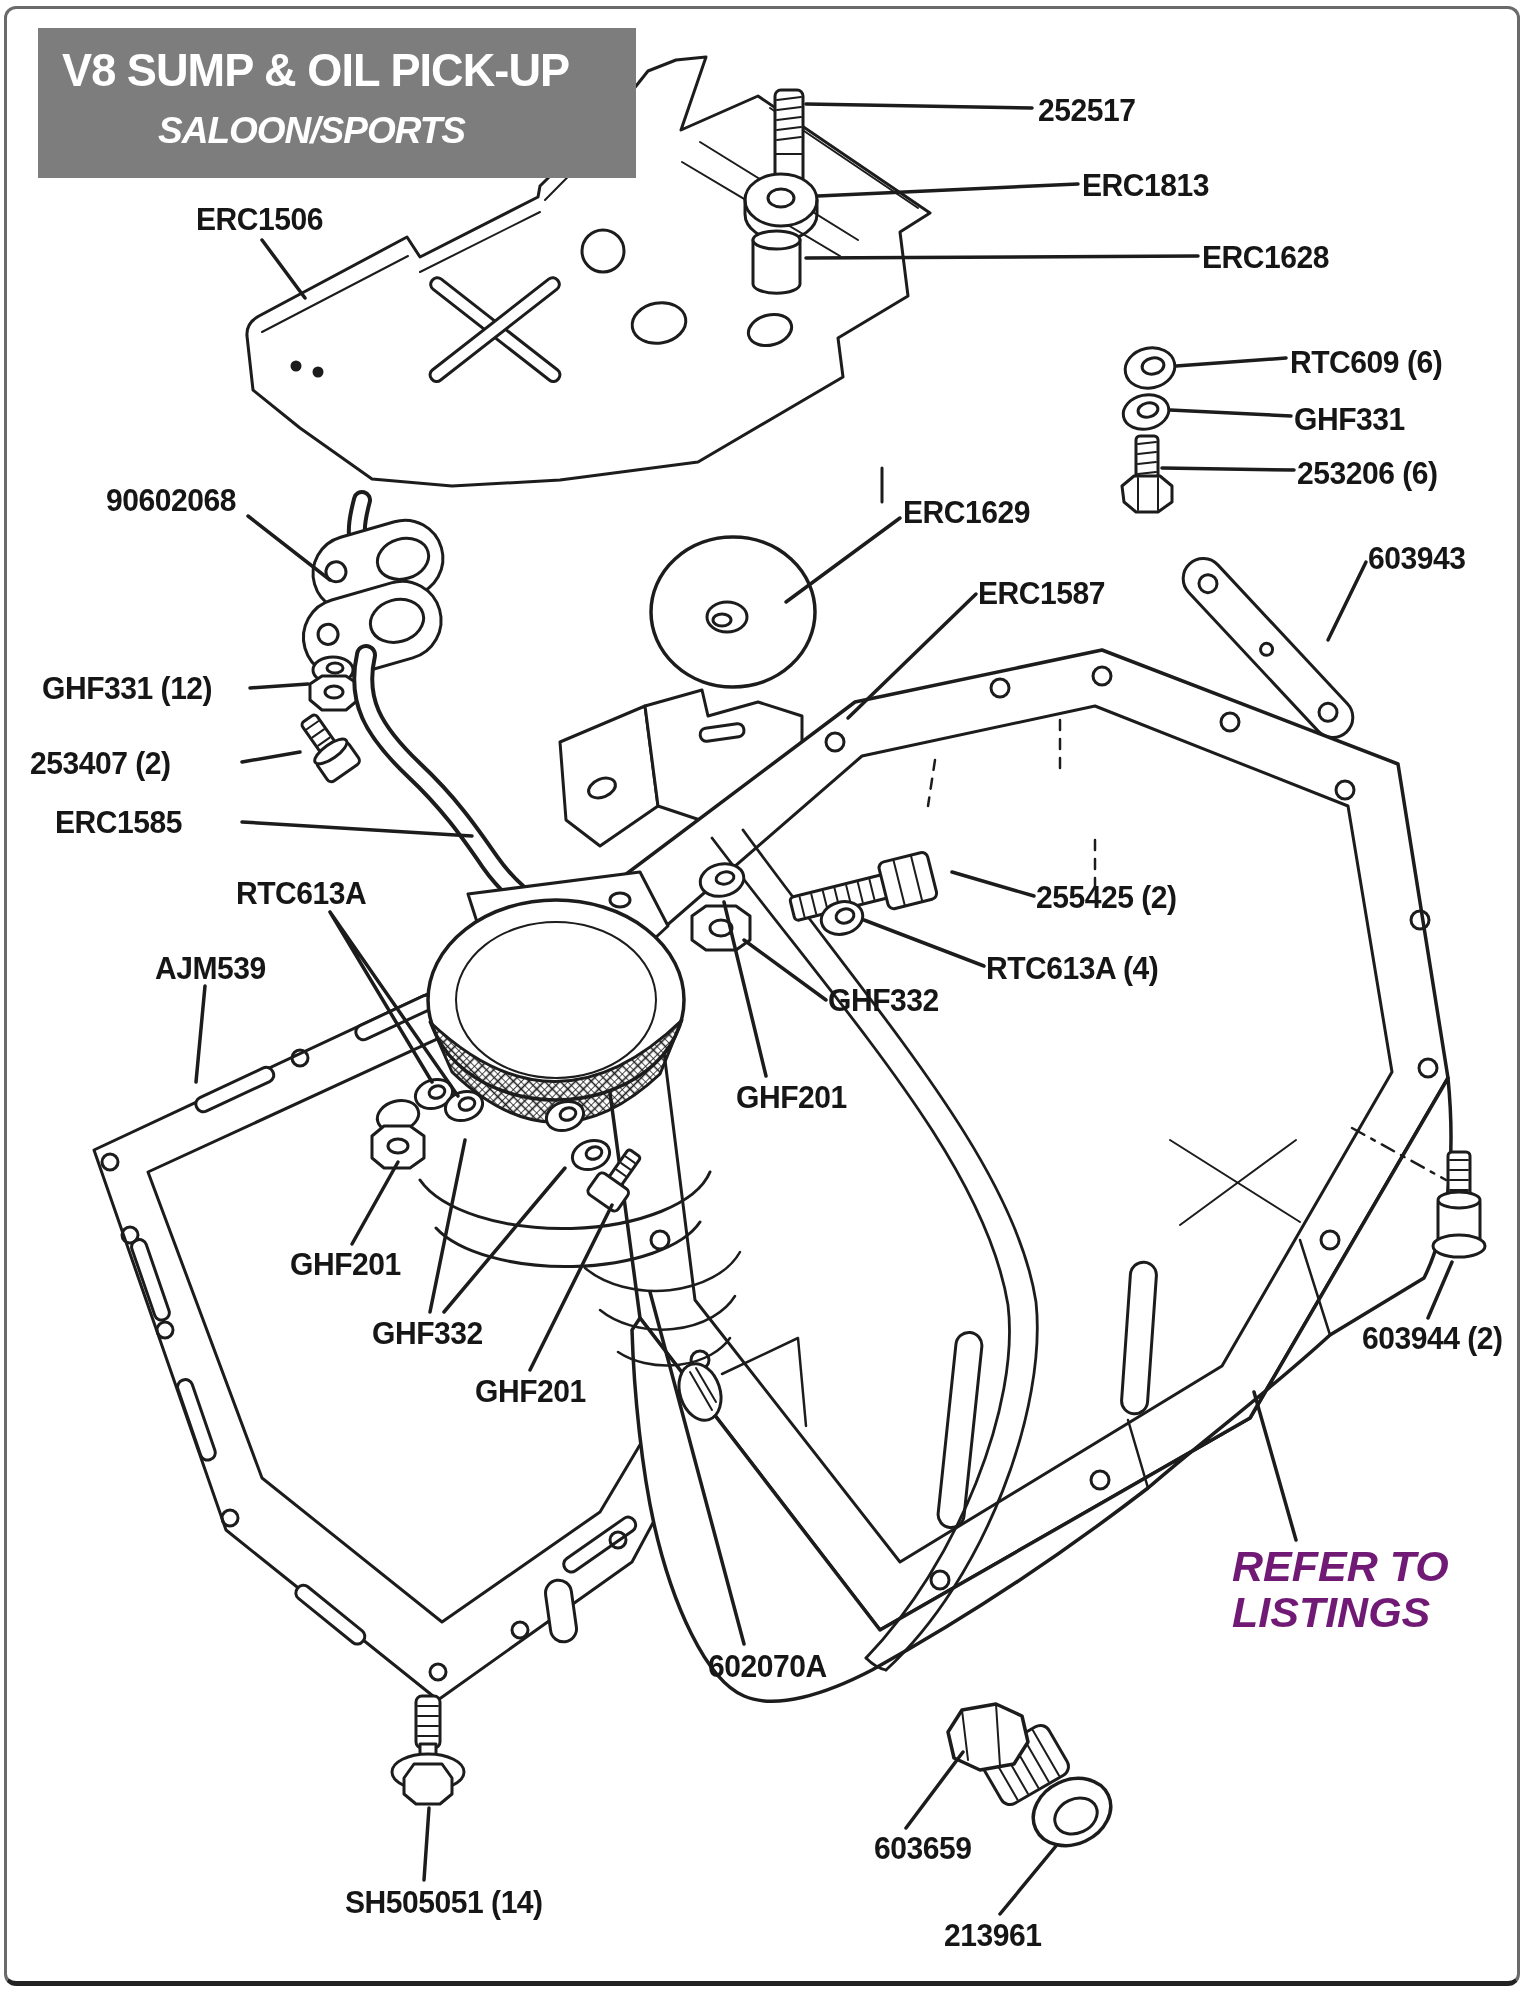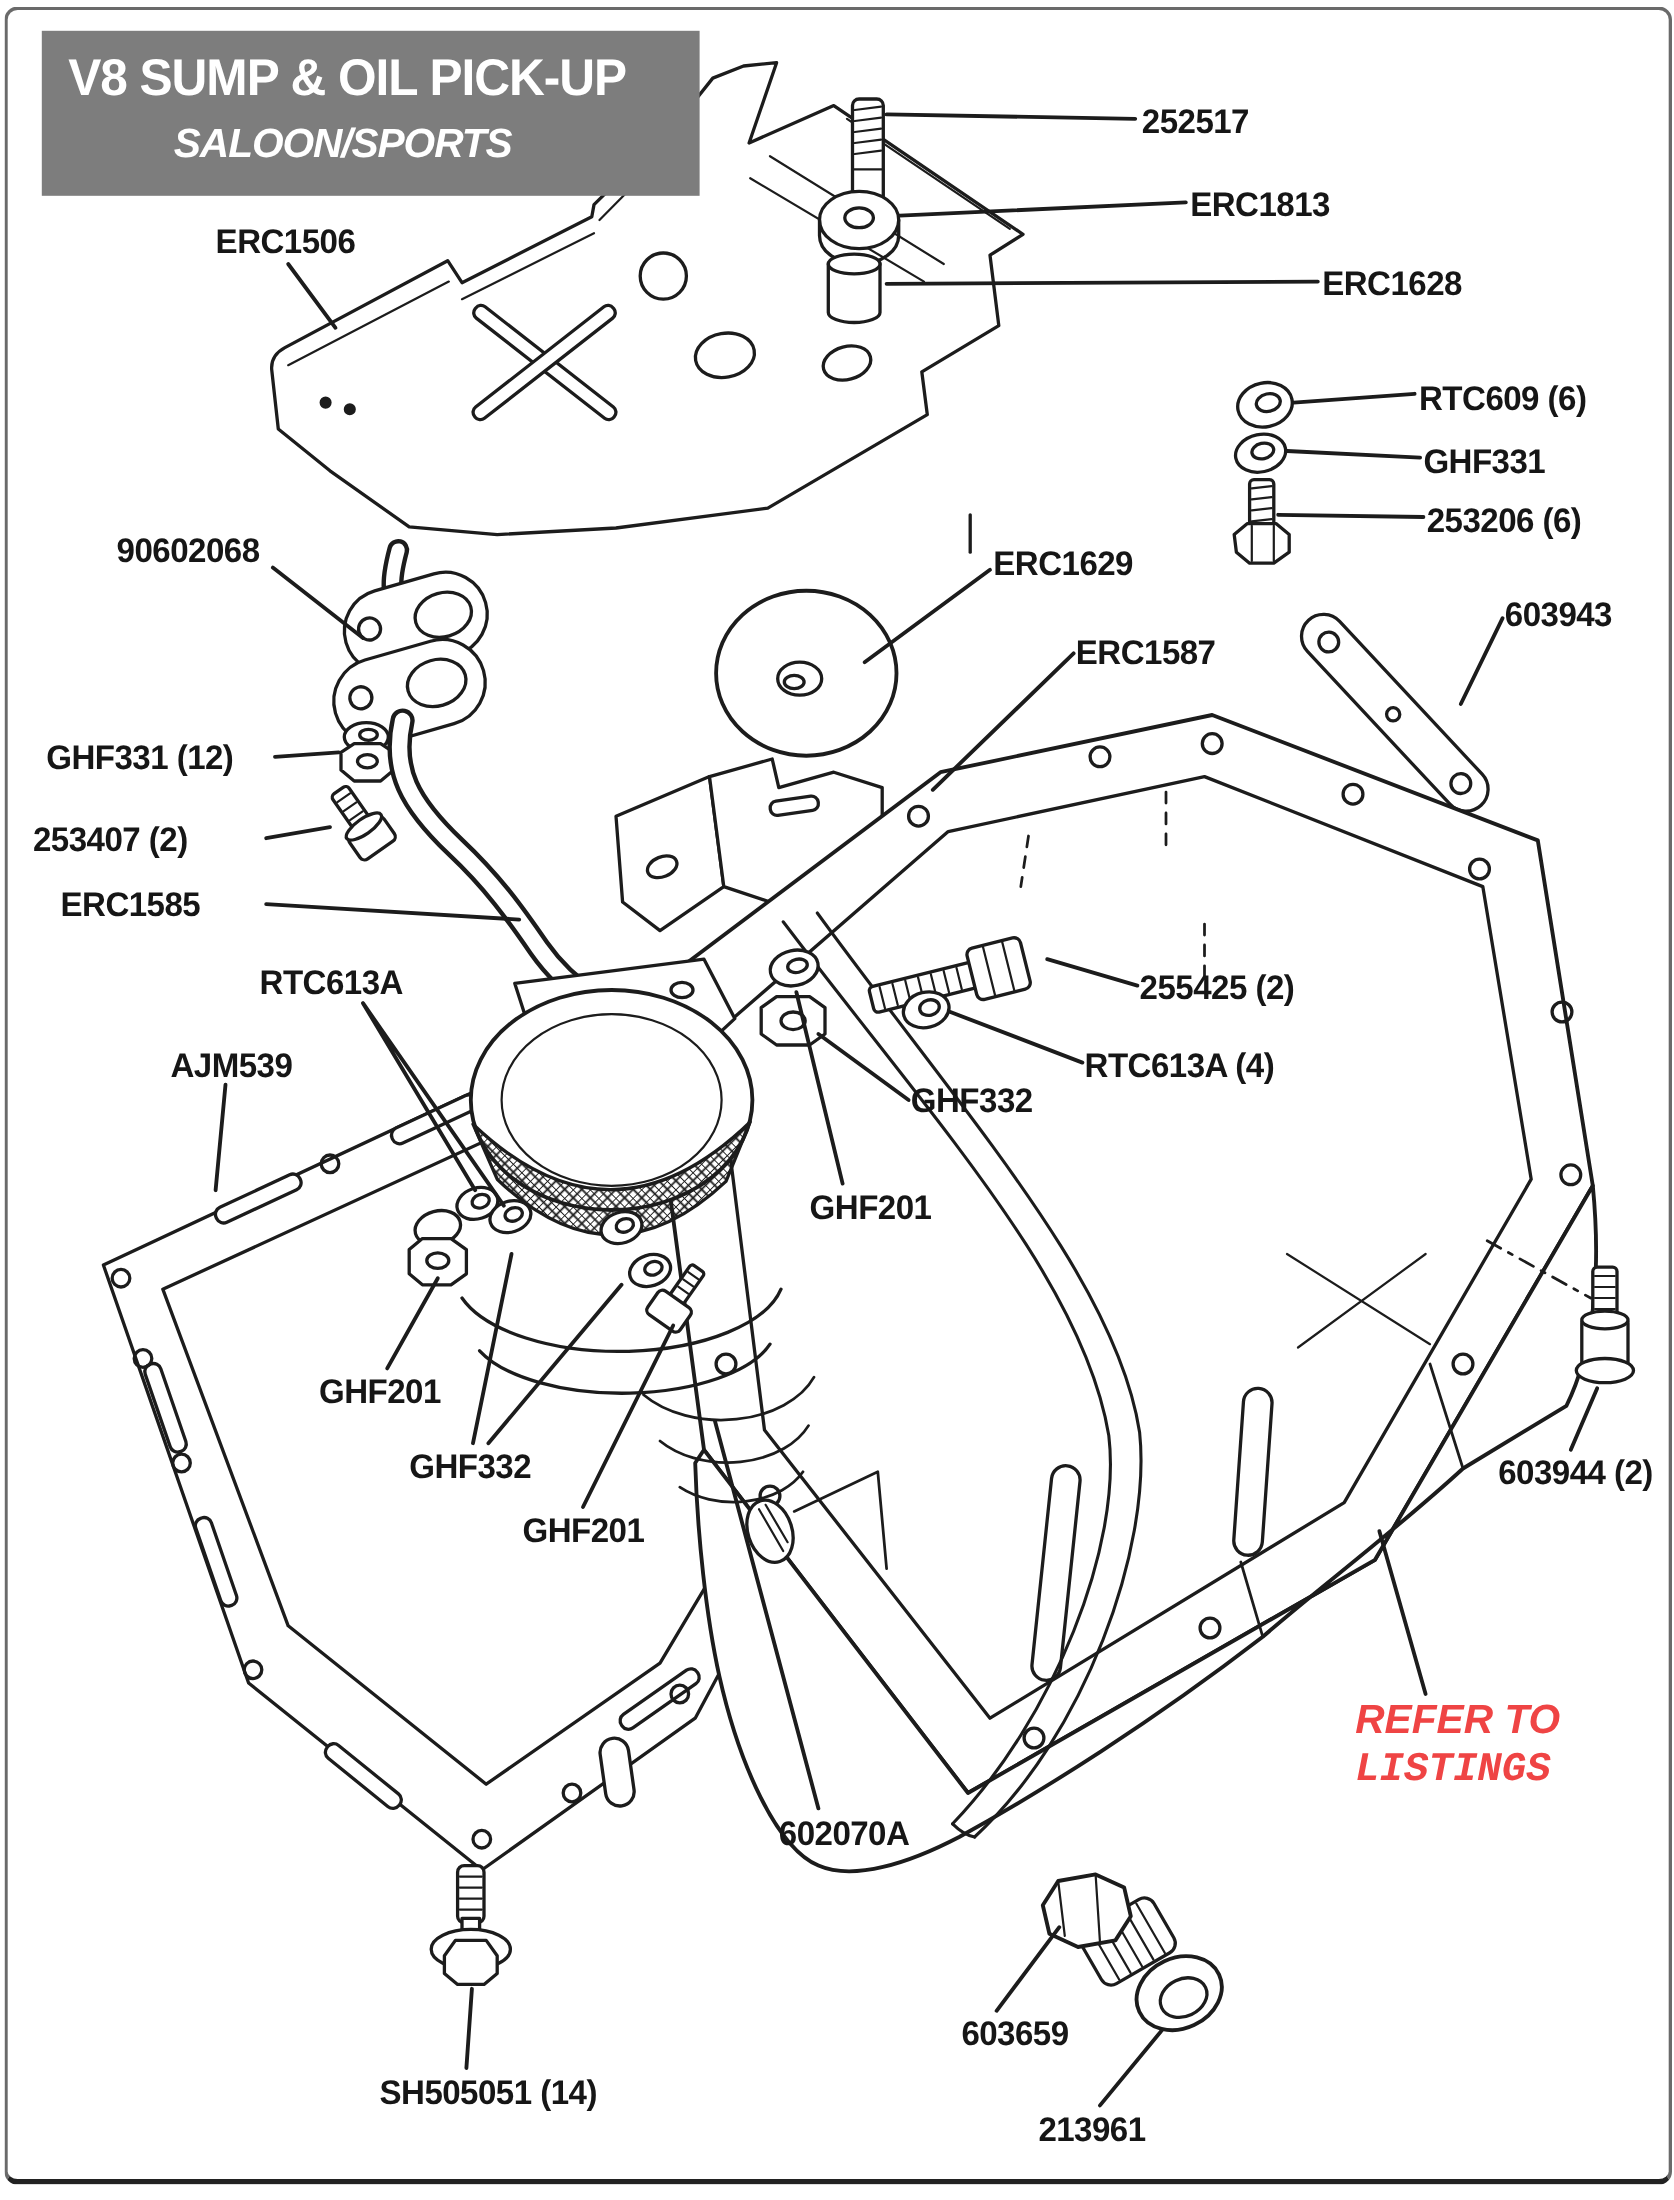--- a/index.html
+++ b/index.html
@@ -8,21 +8,21 @@
   #frame{position:absolute;left:4px;top:6px;width:1510px;height:1972px;
          border:3px solid #6a6a6a;border-radius:12px;border-bottom-width:5px;border-bottom-color:#222;}
   #art{position:absolute;left:0;top:0;width:1522px;height:2000px;}
   .part-label{position:absolute;font-size:31px;font-weight:bold;color:#161616;
               letter-spacing:-0.5px;white-space:nowrap;transform:scaleX(0.97);transform-origin:left;}
   #title-box{position:absolute;left:38px;top:28px;width:598px;height:150px;background:#7d7d7d;}
   #title-line1{position:absolute;left:24px;top:14px;font-size:47px;font-weight:bold;color:#fff;
                letter-spacing:-1px;white-space:nowrap;transform:scaleX(0.96);transform-origin:left;}
   #title-line2{position:absolute;left:120px;top:82px;font-size:37px;font-weight:bold;font-style:italic;
                color:#fff;letter-spacing:-1px;white-space:nowrap;}
-  .note-line{position:absolute;font-size:37px;font-weight:bold;font-style:italic;color:#ef4444;white-space:nowrap;}
+  .note-line{position:absolute;font-size:43px;font-weight:bold;font-style:italic;color:#701a75;white-space:nowrap;}
 </style>
 </head>
 <body>
 
 <div id="page">
 
   <svg id="art" viewBox="0 0 1522 2000" fill="none" stroke="#1c1c1c" stroke-width="3" stroke-linecap="round" stroke-linejoin="round">
     <defs>
       <pattern id="mesh" width="11" height="11" patternUnits="userSpaceOnUse" patternTransform="rotate(45)">
         <path d="M0 0H11M0 5.5H11M0 0V11M5.5 0V11" stroke="#1c1c1c" stroke-width="1.6"></path>
@@ -309,16 +309,16 @@
   <div class="part-label" style="left:290px;top:1247px;">GHF201</div>
   <div class="part-label" style="left:372px;top:1316px;">GHF332</div>
   <div class="part-label" style="left:475px;top:1374px;">GHF201</div>
   <div class="part-label" style="left:708px;top:1649px;">602070A</div>
   <div class="part-label" style="left:1362px;top:1321px;">603944 (2)</div>
   <div class="part-label" style="left:345px;top:1885px;">SH505051 (14)</div>
   <div class="part-label" style="left:874px;top:1831px;">603659</div>
   <div class="part-label" style="left:944px;top:1918px;">213961</div>
 
   <div class="note-line" style="left:1232px;top:1542px;">REFER TO</div>
-  <div class="note-line" style="left:1232px;top:1588px;font-family:Liberation Mono, monospace;">LISTINGS</div>
+  <div class="note-line" style="left:1232px;top:1588px;">LISTINGS</div>
 
   <div id="frame"></div>
 </div>
 
 </body></html>

